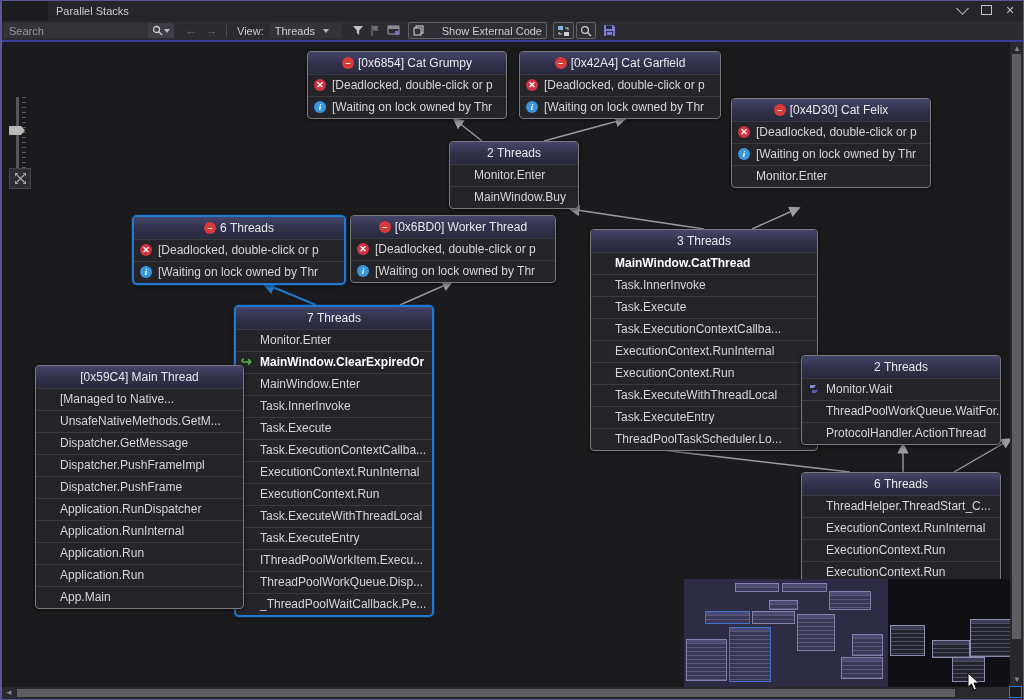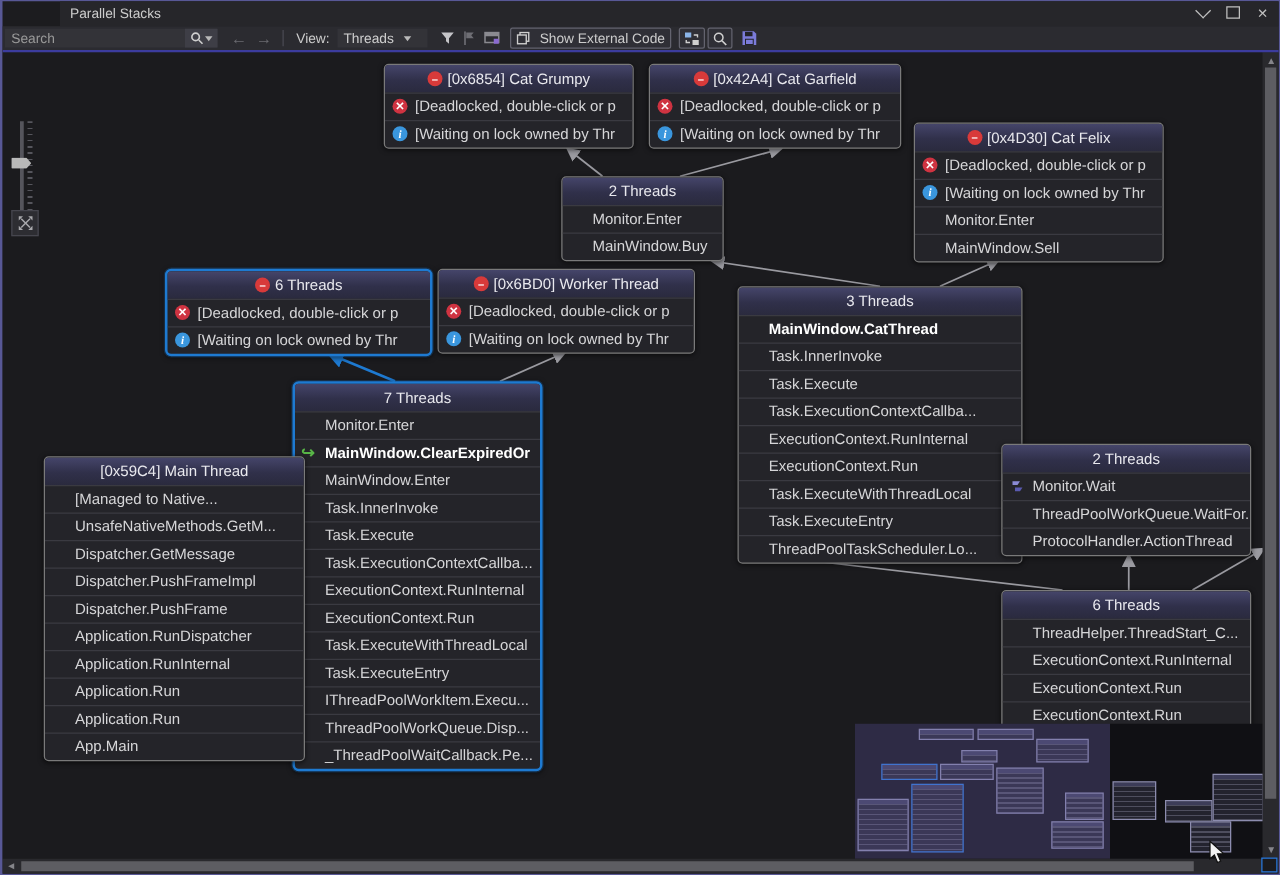--- a/index.html
+++ b/index.html
@@ -17,21 +17,21 @@
   .toolbar{position:absolute;left:0;top:20px;right:0;height:19px;background:#2b2b30;
            border-bottom:2px solid #3c3c9e;display:flex;align-items:center;font-size:11px;color:#cccccc;}
   .searchbox{position:absolute;left:2px;top:2px;width:170px;height:15px;background:#333338;display:flex;align-items:center;}
   .search-text{flex:1;padding-left:5px;color:#999;}
   .search-btn{width:26px;height:15px;background:#3e3e46;display:flex;align-items:center;justify-content:center;gap:1px;}
   .tb-item{display:flex;align-items:center;justify-content:center;}
   .arrow-btn{color:#6a6a70;font-size:13px;width:18px;text-align:center;}
   .tb-sep{width:1px;height:13px;background:#4a4a52;margin:0 4px;}
   .dropdown{background:#333338;height:15px;display:flex;align-items:center;padding:0 5px;gap:8px;color:#cfcfcf;}
   .caret{width:0;height:0;border-left:3px solid transparent;border-right:3px solid transparent;border-top:4px solid #b9b9b9;}
-  .tb-btn{border:1px solid #63636e;border-radius:2px;height:15px;display:flex;align-items:center;padding:0 4px;gap:8px;background:#2f2f36;}
+  .tb-btn{border:1px solid #63636e;border-radius:2px;height:15px;display:flex;align-items:center;padding:0 4px;gap:18px;background:#2f2f36;}
   .tb-ic{display:flex;align-items:center;justify-content:center;width:16px;height:16px;}
   
   #canvas{position:absolute;left:0;top:41px;right:13px;bottom:12px;background:#1b1b1e;}
   #edges{position:absolute;left:0;top:0;z-index:1;}
   .stack-box{position:absolute;z-index:2;background:#242429;border:1px solid #7a7a7a;border-radius:4px;
              box-shadow:0 1px 4px rgba(0,0,0,.6);overflow:hidden;box-sizing:border-box;}
   .stack-box.sel{border:2px solid #1e7ad1;border-radius:5px;box-shadow:0 0 0 1px rgba(30,122,209,.25),0 1px 4px rgba(0,0,0,.6);}
   .hdr{height:22px;display:flex;align-items:center;justify-content:center;gap:4px;
        background:linear-gradient(#45456a,#30304a 55%,#2a2a3e);color:#e9e9ee;font-size:12px;}
   .row{height:21px;line-height:20px;border-top:1px solid #3a3a41;color:#d6d6d8;font-size:12px;
@@ -195,21 +195,20 @@
           <div class="row"><span class="badge info">i</span><span>[Waiting on lock owned by Thr</span></div>
         </div>
         <div class="stack-box" style="left: 729px; top: 56px; width: 200px;">
           <div class="hdr">
             <span class="badge minus">–</span>
             <span>[0x4D30] Cat Felix</span>
           </div>
           <div class="row"><span class="badge redx">✕</span><span>[Deadlocked, double-click or p</span></div>
           <div class="row"><span class="badge info">i</span><span>[Waiting on lock owned by Thr</span></div>
           <div class="row"><span>Monitor.Enter</span></div>
-          <div class="row"><span>MainWindow.Sell</span></div>
         </div>
         <div class="stack-box" style="left: 447px; top: 99px; width: 130px;">
           <div class="hdr">
             <span>2 Threads</span>
           </div>
           <div class="row"><span>Monitor.Enter</span></div>
           <div class="row"><span>MainWindow.Buy</span></div>
         </div>
         <div class="stack-box sel" style="left: 130px; top: 173px; width: 214px;">
           <div class="hdr">

